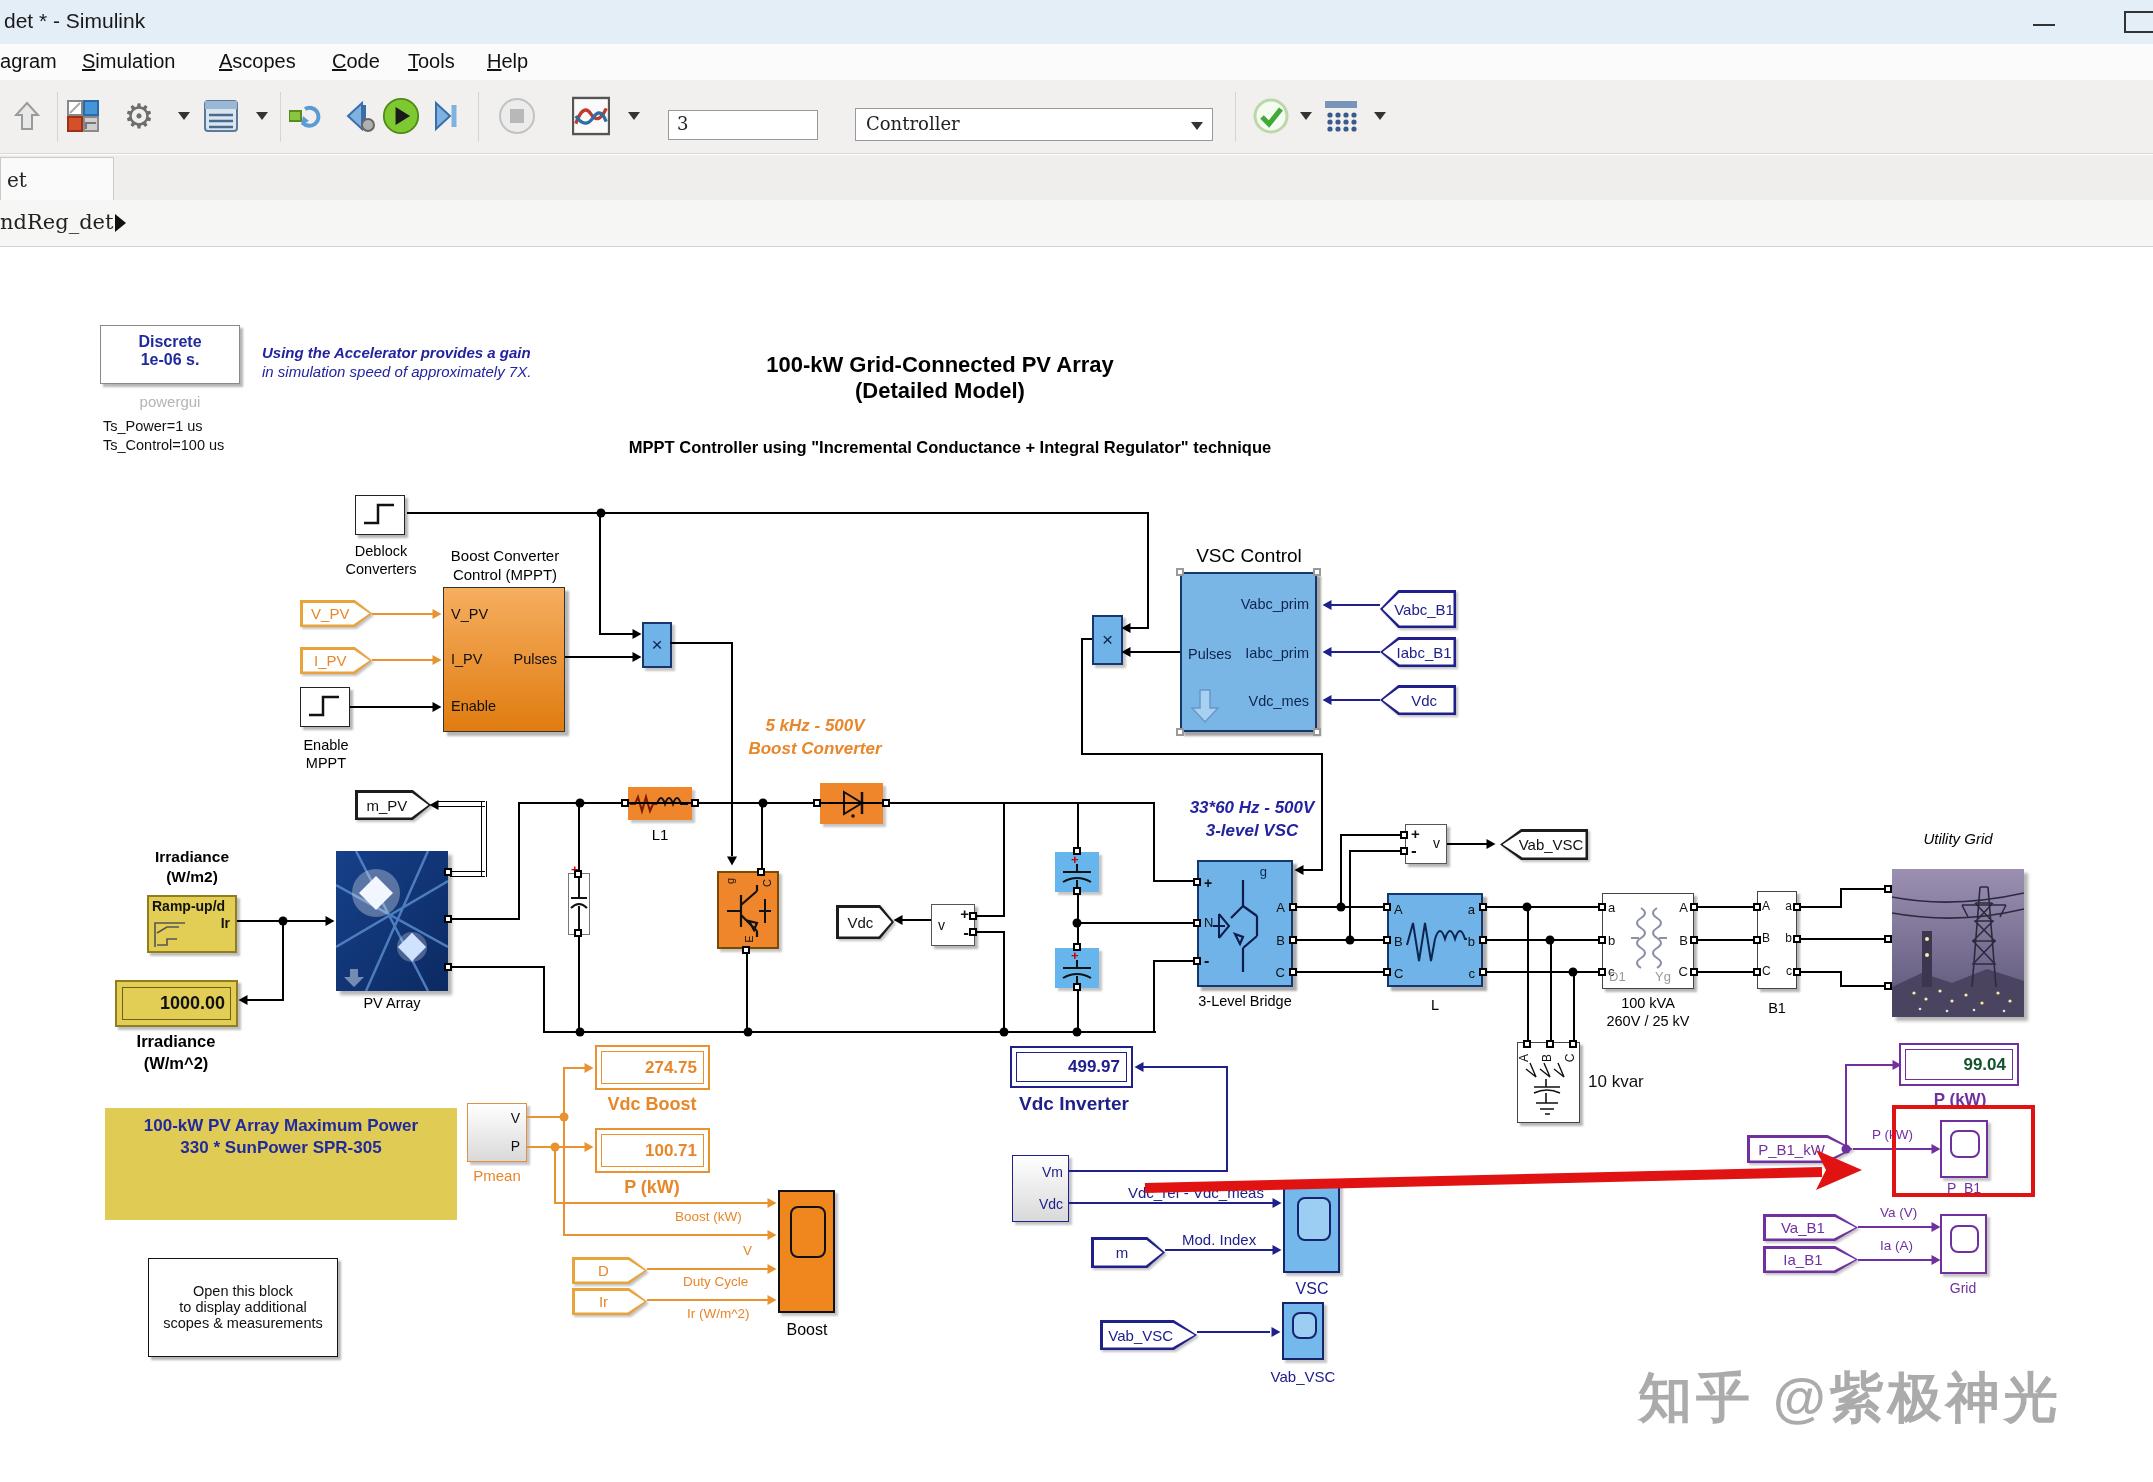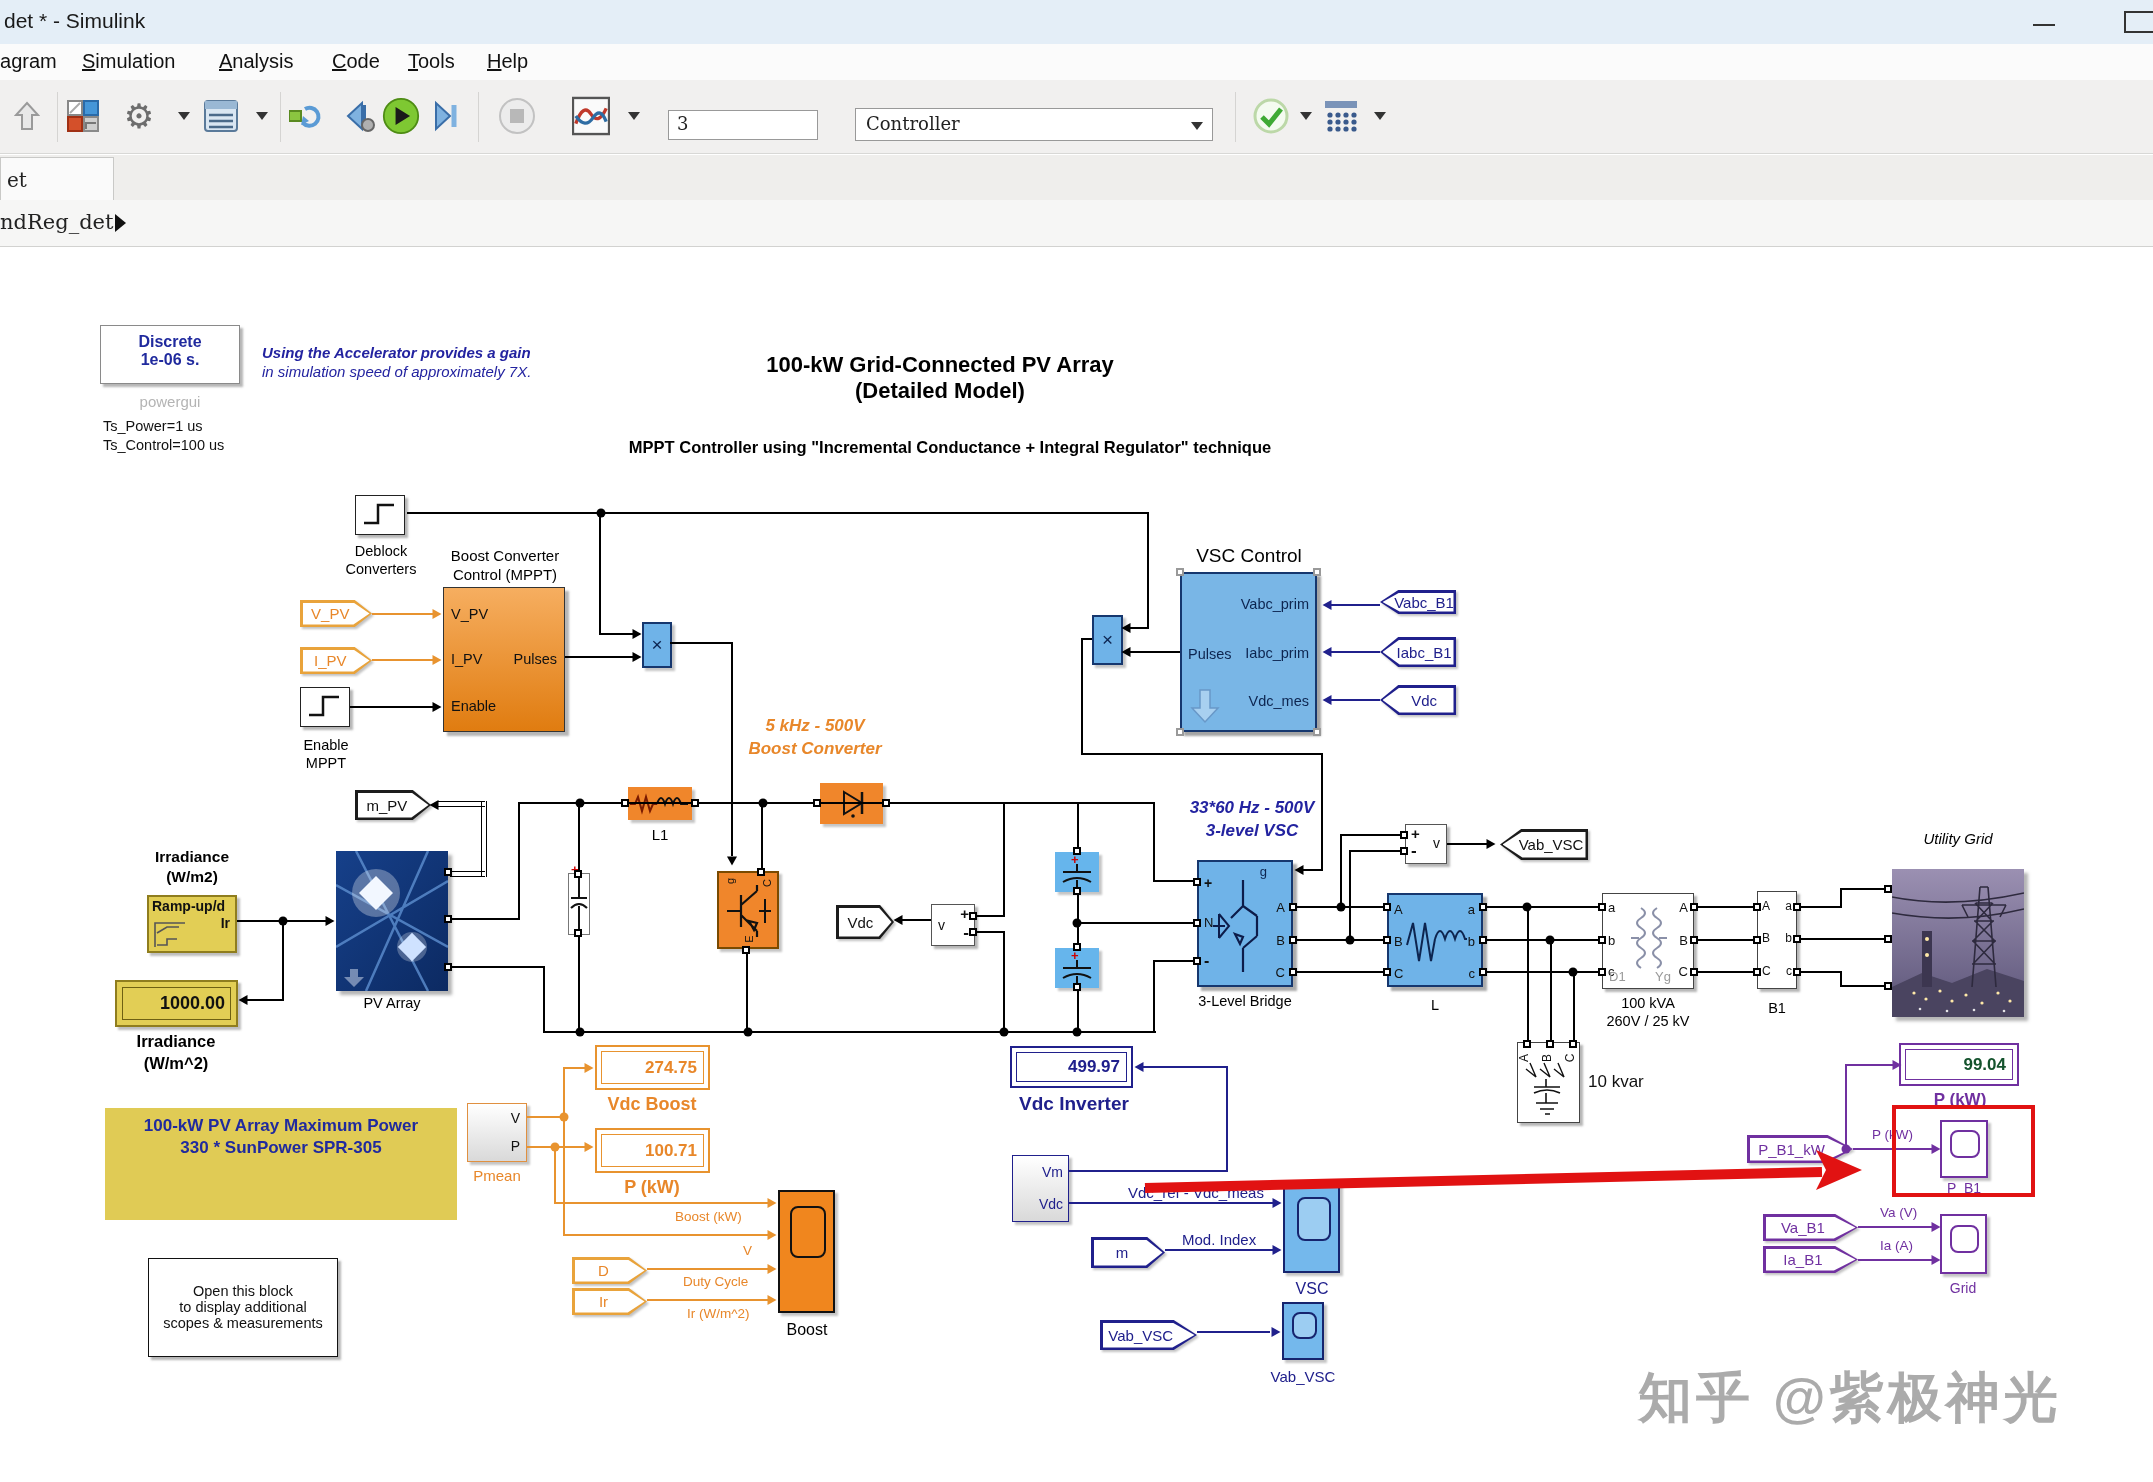--- a/index.html
+++ b/index.html
@@ -58,21 +58,21 @@
 
 <div class="abs" id="titlebar">
   <span class="abs" style="left:4px;top:9px">det * - Simulink</span>
   <i class="abs" style="left:2033px;top:24px;width:22px;height:2px;background:#333"></i>
   <i class="abs" style="left:2124px;top:11px;width:32px;height:22px;border:2px solid #333"></i>
 </div>
 
 <div class="abs" id="menubar">
   <span class="mitem" style="left:0px"><span>a</span><span class="mkey">g</span><span>ram</span></span>
   <span class="mitem" style="left:82px"><span></span><span class="mkey">S</span><span>imulation</span></span>
-  <span class="mitem" style="left:219px"><span></span><span class="mkey">A</span><span>nalysis</span></span>
+  <span class="mitem" style="left:219px"><span></span><span class="mkey">A</span><span>scopes</span></span>
   <span class="mitem" style="left:332px"><span></span><span class="mkey">C</span><span>ode</span></span>
   <span class="mitem" style="left:408px"><span></span><span class="mkey">T</span><span>ools</span></span>
   <span class="mitem" style="left:487px"><span></span><span class="mkey">H</span><span>elp</span></span>
 </div>
 
 <div class="abs" id="toolbar">
   <div class="ticon" style="left:8px">
       <svg width="26" height="30" viewBox="0 0 26 30">
         <path d="M13 2 L24 14 H18 V28 H8 V14 H2 Z" fill="#e8e8e8" stroke="#9a9a9a" stroke-width="2"></path>
       </svg>
@@ -355,21 +355,21 @@
       <path d="M10 2 h10 v18 h8 L15 34 2 20 h8 z" fill="#a8d0f0" stroke="#6898c8" stroke-width="1.5"></path>
     </svg>
 </div>
 <i class="psq" style="left:1180px;top:572px;border-color:#999"></i>
 <i class="psq" style="left:1317px;top:572px;border-color:#999"></i>
 <i class="psq" style="left:1180px;top:732px;border-color:#999"></i>
 <i class="psq" style="left:1317px;top:732px;border-color:#999"></i>
 <div class="abs" style="left:1092px;top:615px;width:31px;height:50px;background:#6FB3E8;border:2px solid #16376e;display:flex;align-items:center;justify-content:center;font-size:19px;color:#0d2550;box-shadow:3px 3px 2px rgba(110,110,110,.4)">
     <span>×</span>
   </div>
-<div class="tag nv lft" style="left:1380px;top:590px;width:76px;height:24px">
+<div class="tag nv lft" style="left:1380px;top:590px;width:76px;height:38px">
     <i class="bg"></i>
     <i class="fg"></i>
     <span class="t">Vabc_B1</span>
   </div>
 <div class="tag nv lft" style="left:1380px;top:637px;width:76px;height:30px">
     <i class="bg"></i>
     <i class="fg"></i>
     <span class="t">Iabc_B1</span>
   </div>
 <div class="tag nv lft" style="left:1380px;top:685px;width:76px;height:30px">

